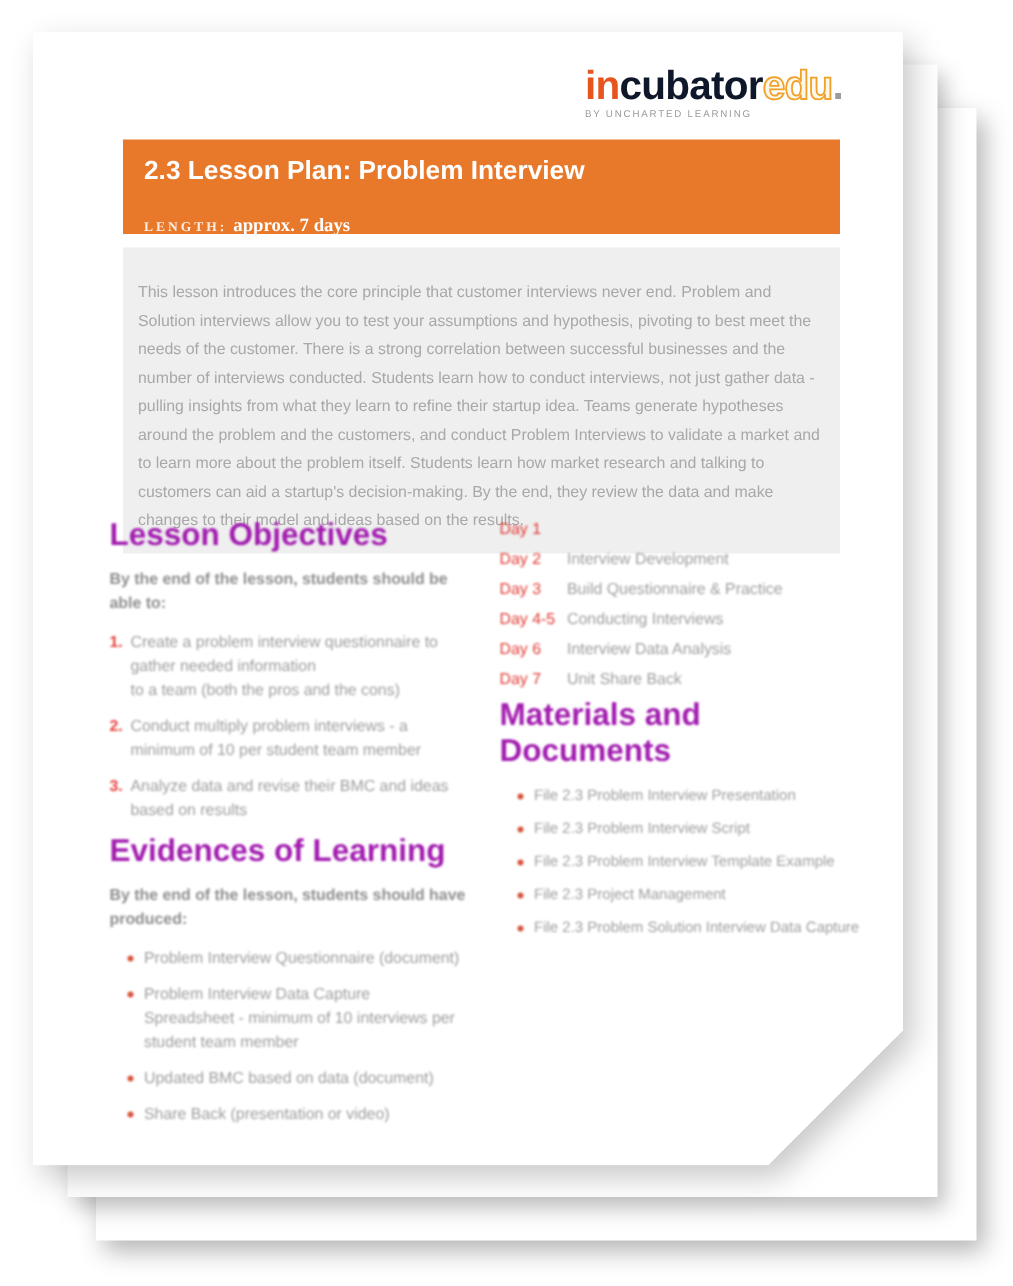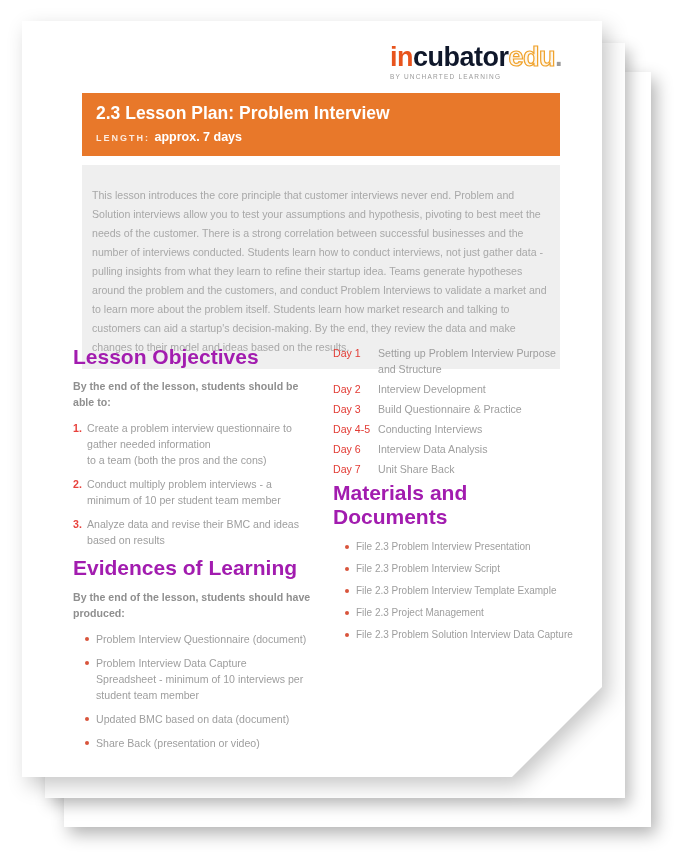--- a/index.html
+++ b/index.html
@@ -29,21 +29,21 @@
   .lg-in { color:#E8541D; }
   .lg-cubator { color:#0f172a; }
   .lg-edu { color:#F5B24A; -webkit-text-fill-color:#FDF6EA; -webkit-text-stroke:1.2px #F0A22B; }
   .lg-dot { color:#9B9B9B; }
   .logo-tagline { font-size:6.5px; color:#9B9B9B; letter-spacing:1.2px; margin-top:2px; }
 
   
   .header-bar { position:absolute; left:60px; top:72px; width:478px; height:63px;
                 background:#E8782A; color:#ffffff; box-sizing:border-box; padding:9px 0 0 14px; }
   .header-title { font-size:17.5px; line-height:22px; font-weight:700; }
-  .header-length { margin-top:3px; }
+  .header-length { margin-top:17px;font-family:Liberation Serif, serif; }
   .length-label { font-size:9px; font-weight:bold; letter-spacing:2px; color:rgba(255,255,255,0.85); }
   .length-value { font-size:12.5px; font-weight:bold; }
 
   
   .intro { position:absolute; left:60px; top:144px; width:478px; box-sizing:border-box;
            background:#EFEFEF; color:#A8A8A8; font-size:10.6px; line-height:19px;
            padding:21px 10px 12px 10px; filter:blur(0.5px); }
 
   
   .columns { position:absolute; left:51px; top:324px; right:42px; display:flex; filter:blur(0.55px); }
@@ -123,21 +123,20 @@
             <li><span class="dot"></span><span>Problem Interview Data Capture Spreadsheet - minimum of 10 interviews per student team member</span></li>
             <li><span class="dot"></span><span>Updated BMC based on data (document)</span></li>
             <li><span class="dot"></span><span>Share Back (presentation or video)</span></li>
           </ul>
         </div>
 
         <div class="col-right">
           <div>
             <div class="day-row">
                 <span class="day-label">Day 1</span>
-                <span class="day-text">Setting up Problem Interview Purpose and Structure</span>
               </div>
             <div class="day-row">
                 <span class="day-label">Day 2</span>
                 <span class="day-text">Interview Development</span>
               </div>
             <div class="day-row">
                 <span class="day-label">Day 3</span>
                 <span class="day-text">Build Questionnaire &amp; Practice</span>
               </div>
             <div class="day-row">

